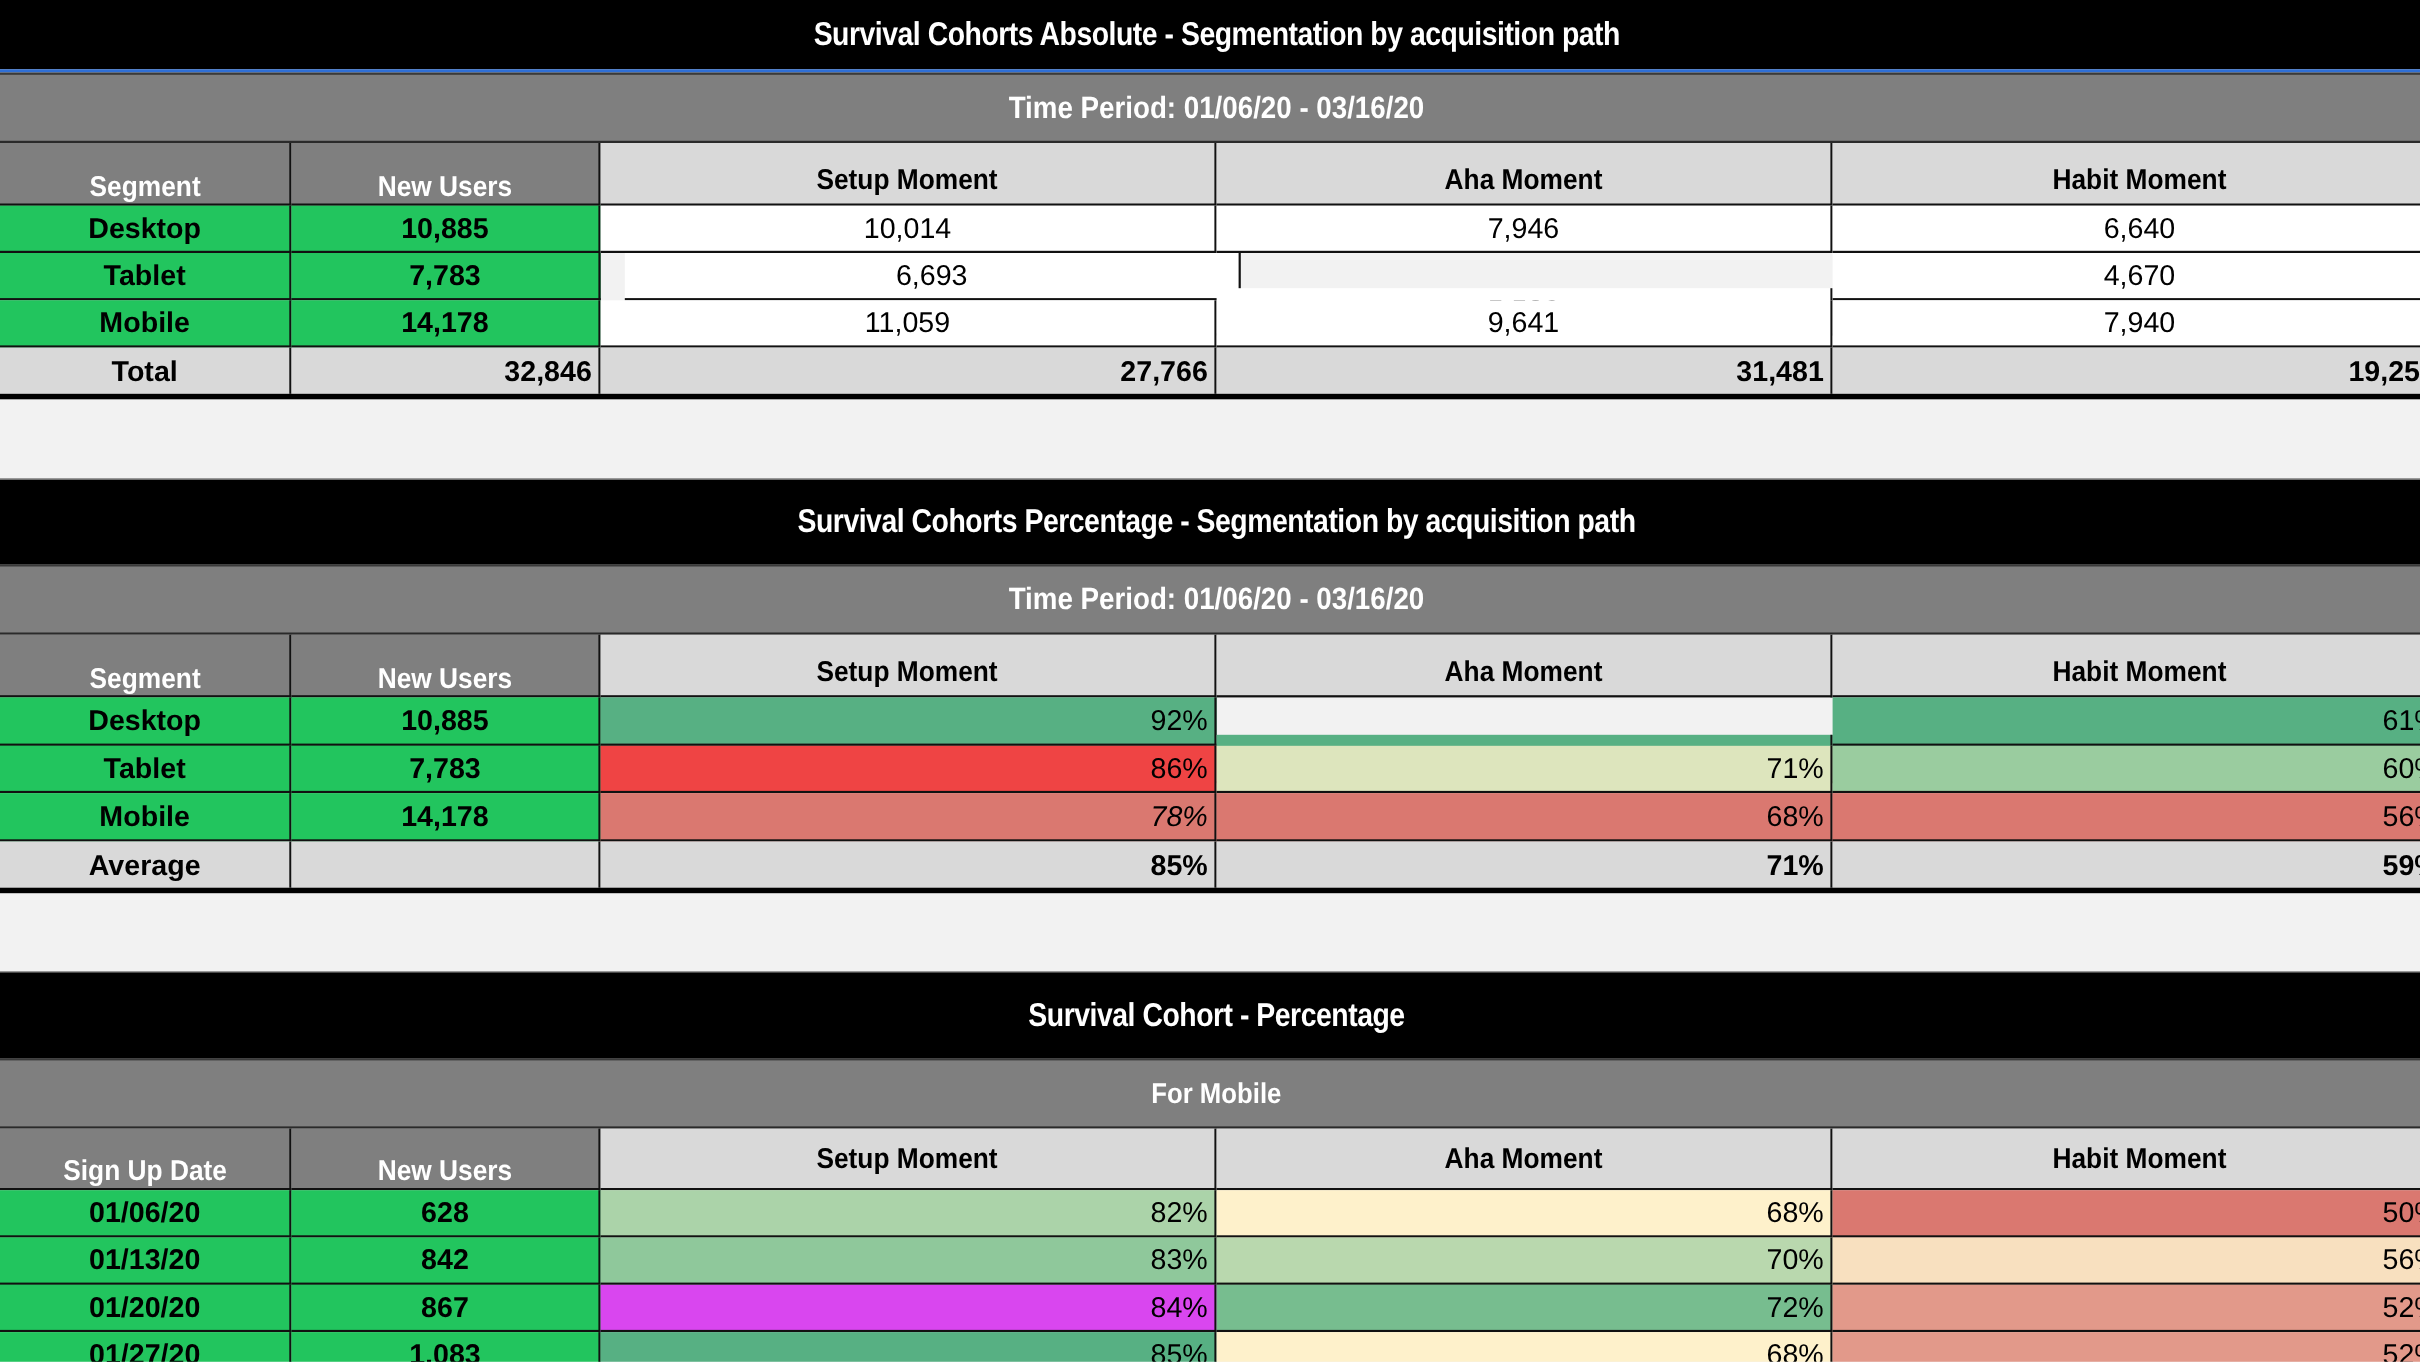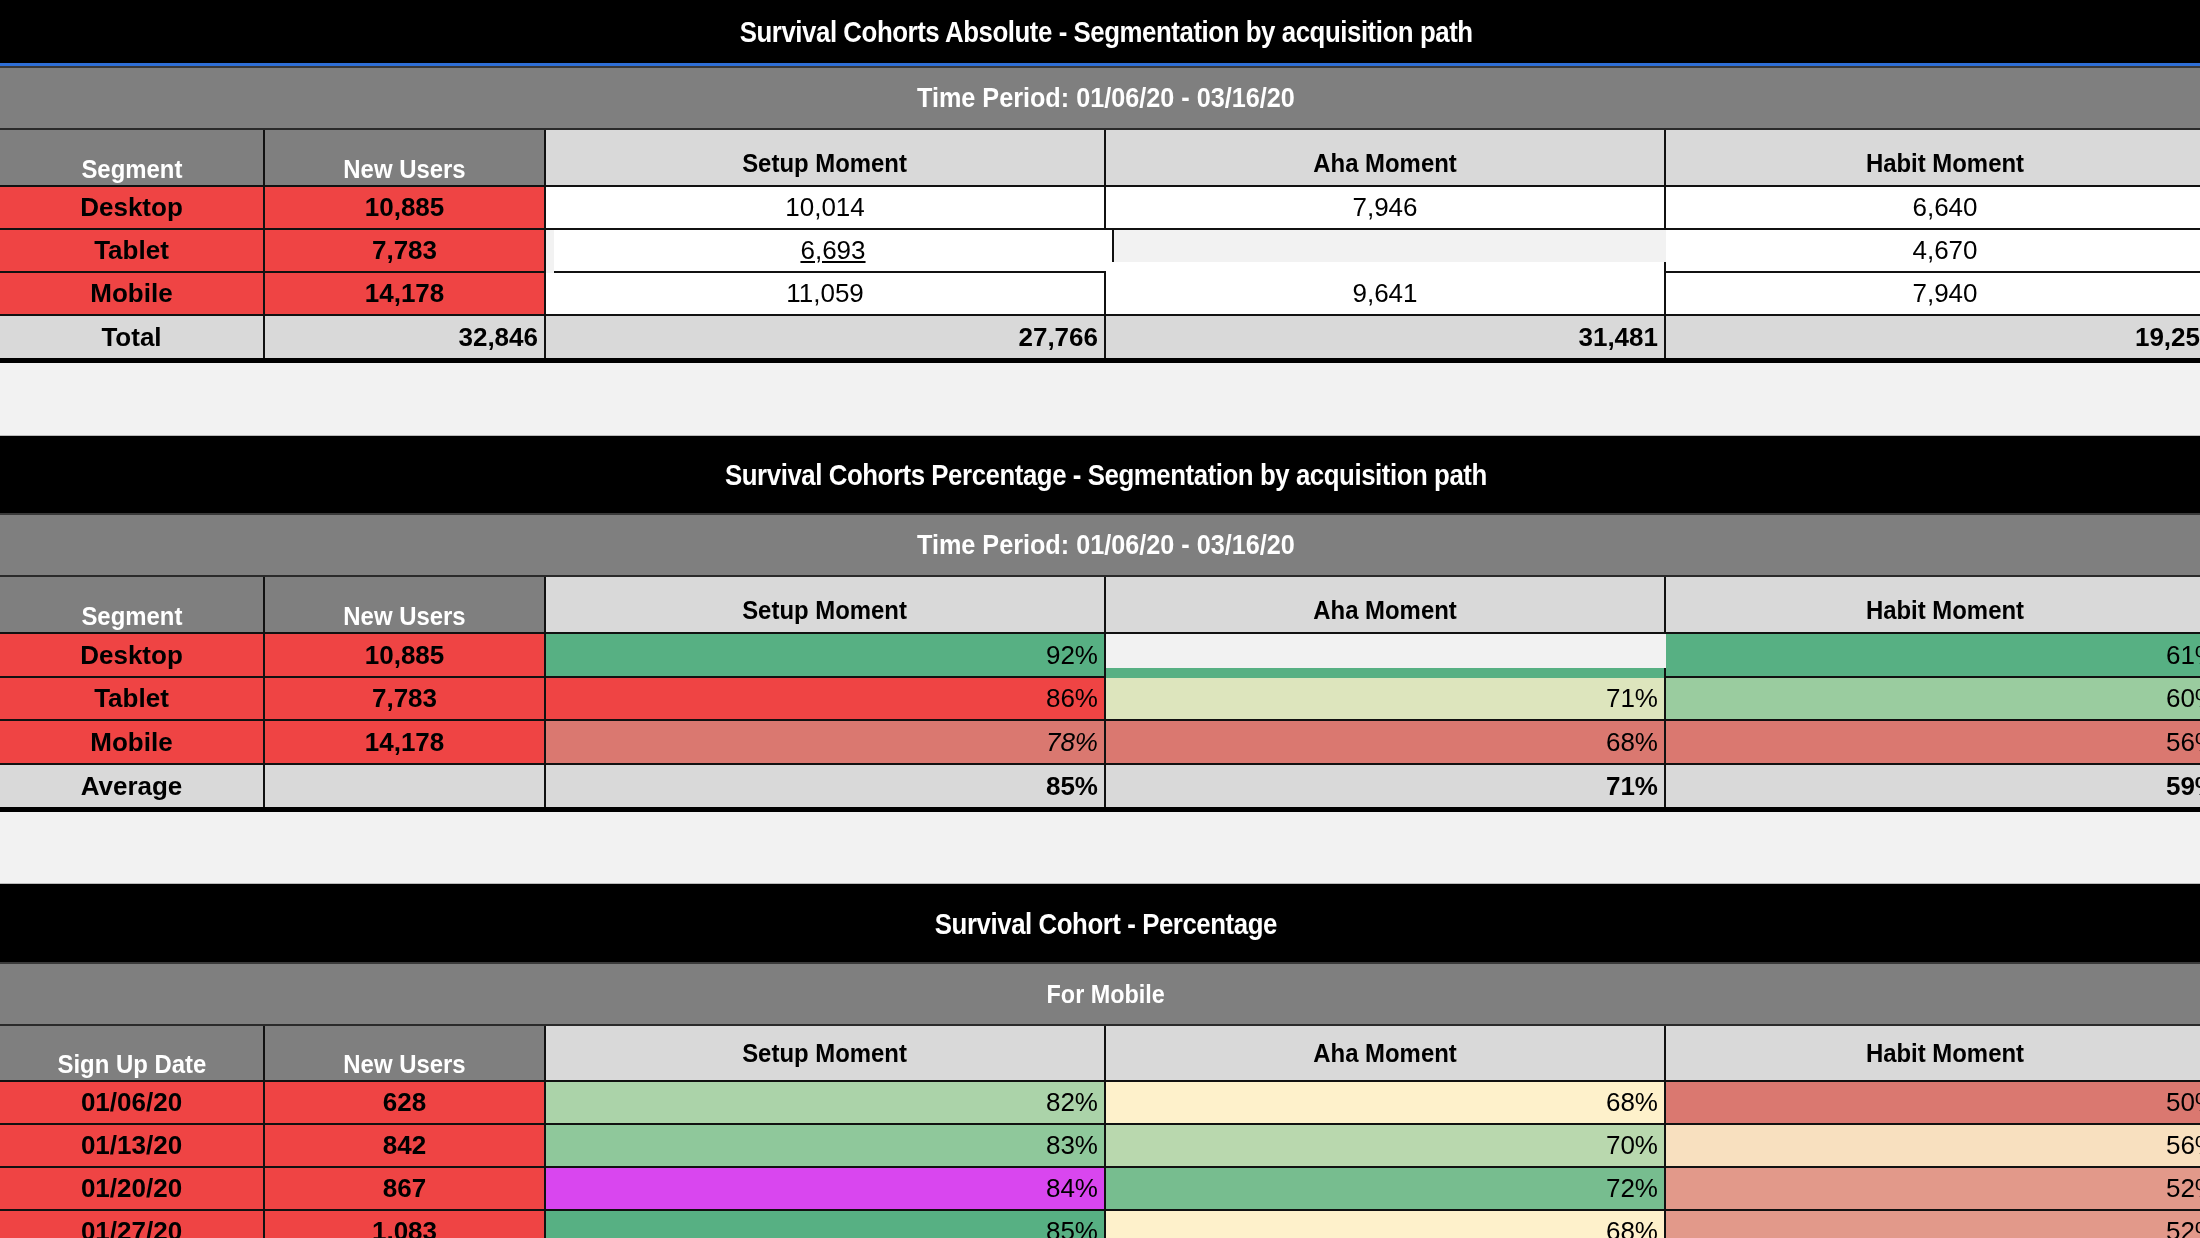--- a/index.html
+++ b/index.html
@@ -27,21 +27,21 @@
     .sub-bar.small { font-size: 26px; }
     .cell {
       position: absolute; box-sizing: border-box;
       border-right: 2px solid #111; border-bottom: 2px solid #111;
       display: flex; align-items: center; justify-content: center;
       font-size: 26px; color: #000; white-space: nowrap; overflow: hidden;
     }
     .cell.hdr-dark { background: #7f7f7f; color: #fff; font-weight: bold; align-items: flex-end; }
     .cell.hdr-light { background: #d9d9d9; color: #000; font-weight: bold; align-items: flex-end; padding-bottom: 6px; }
     .cell.hdr-dark span, .cell.hdr-light span { display: inline-block; transform: scaleX(0.92); }
-    .cell.label { background: #ef4444; font-weight: bold; }
+    .cell.label { background: #22c55e; font-weight: bold; }
     .cell.white { background: #fff; }
     .cell.total { background: #d9d9d9; font-weight: bold; justify-content: flex-end; padding-right: 6px; }
     .cell.pct { justify-content: flex-end; padding-right: 6px; }
     .cell.total-center { background: #d9d9d9; font-weight: bold; }
     .thick { position: absolute; left: 0; width: 2200px; height: 5px; background: #000; }
   </style>
 </head>
 <body>
 
 <div class="title-bar" style="top:0;height:63px;">
@@ -71,21 +71,21 @@
     </div>
 
   <div class="cell label" style="top:187px;left:0;width:265px;height:43px;">Desktop</div>
   <div class="cell label" style="top:187px;left:265px;width:281px;height:43px;">10,885</div>
   <div class="cell white" style="top:187px;left:546px;width:560px;height:43px;">10,014</div>
   <div class="cell white" style="top:187px;left:1106px;width:560px;height:43px;">7,946</div>
   <div class="cell white" style="top:187px;left:1666px;width:560px;height:43px;">6,640</div>
 
   <div class="cell label" style="top:230px;left:0;width:265px;height:43px;">Tablet</div>
   <div class="cell label" style="top:230px;left:265px;width:281px;height:43px;">7,783</div>
-  <div class="cell white" style="top:230px;left:554px;width:560px;height:43px;text-decoration:underline;">6,693</div>
+  <div class="cell white" style="top:230px;left:568px;width:560px;height:43px;">6,693</div>
   <div class="cell white" style="top:230px;left:1106px;width:560px;height:43px;margin-top:32px;">5,526</div>
   <div class="cell white" style="top:230px;left:1666px;width:560px;height:43px;">4,670</div>
 
   <div class="cell label" style="top:273px;left:0;width:265px;height:43px;">Mobile</div>
   <div class="cell label" style="top:273px;left:265px;width:281px;height:43px;">14,178</div>
   <div class="cell white" style="top:273px;left:546px;width:560px;height:43px;">11,059</div>
   <div class="cell white" style="top:273px;left:1106px;width:560px;height:43px;">9,641</div>
   <div class="cell white" style="top:273px;left:1666px;width:560px;height:43px;">7,940</div>
 
   <div class="cell total-center" style="top:316px;left:0;width:265px;height:42px;border-bottom:none;">Total</div>

